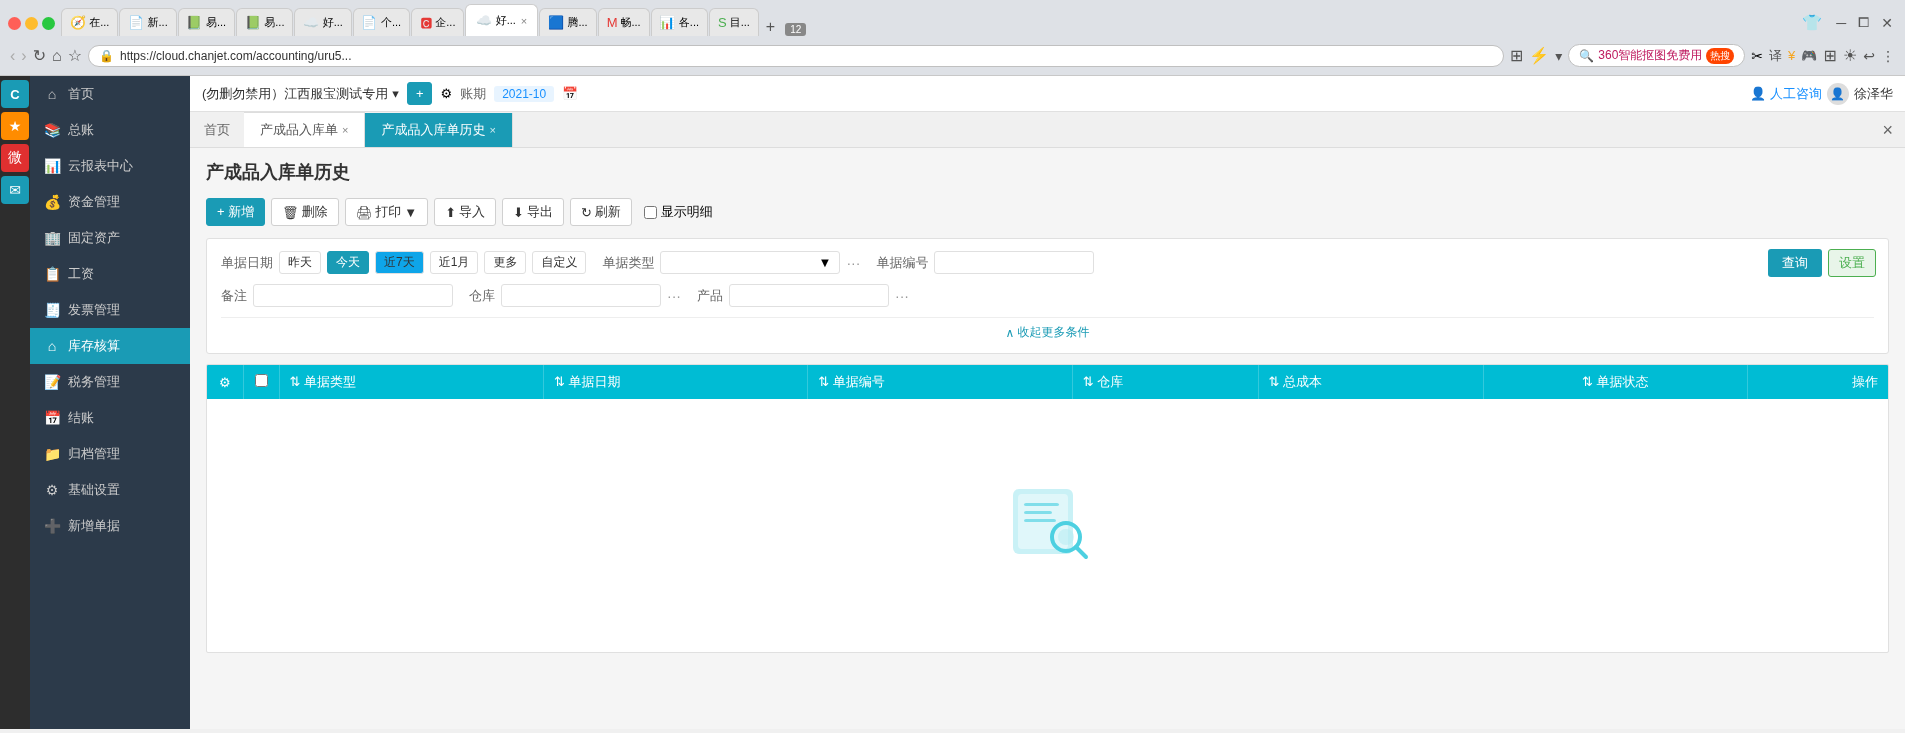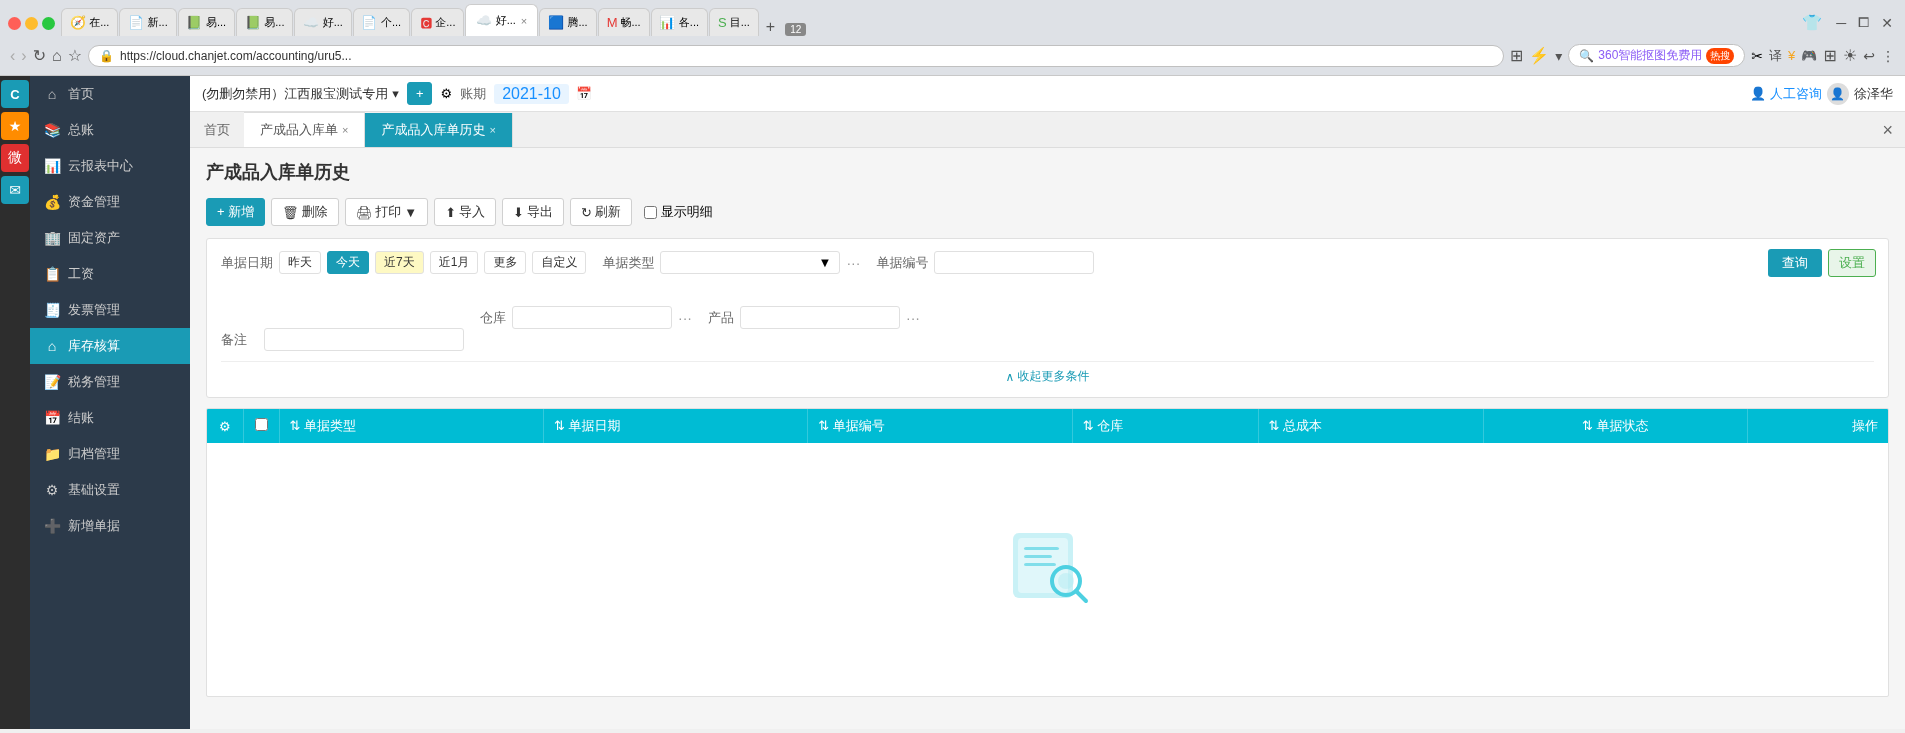--- a/index.html
+++ b/index.html
@@ -118,21 +118,21 @@
   <div style="flex:1;background:#fff;border:1px solid #c0c0c0;border-radius:14px;padding:3px 10px;display:flex;align-items:center;gap:6px;">
     <span style="color:#888;font-size:12px;">🔒</span>
     <span style="color:#333;font-size:12px;">https://cloud.chanjet.com/accounting/uru5...</span>
   </div>
   <span style="font-size:16px;cursor:pointer;color:#555;">⊞</span>
   <span style="font-size:16px;cursor:pointer;color:#f90;">⚡</span>
   <span style="font-size:14px;cursor:pointer;color:#555;">▾</span>
 
   <div style="background:#fff;border:1px solid #c0c0c0;border-radius:12px;padding:2px 10px;display:flex;align-items:center;gap:4px;font-size:12px;min-width:160px;">
     <span>🔍</span>
-    <span style="color:#8b5cf6;">360智能抠图免费用</span>
+    <span style="color:#be185d;">360智能抠图免费用</span>
     <span style="background:#ff4400;color:#fff;font-size:10px;padding:1px 4px;border-radius:8px;">热搜</span>
   </div>
   <span style="font-size:14px;cursor:pointer;">✂</span>
   <span style="font-size:13px;cursor:pointer;color:#555;">译</span>
   <span style="font-size:13px;cursor:pointer;color:#f5a623;">¥</span>
   <span style="font-size:13px;cursor:pointer;color:#555;">🎮</span>
   <span style="font-size:16px;cursor:pointer;color:#555;">⊞</span>
   <span style="font-size:16px;cursor:pointer;color:#555;">☀</span>
   <span style="font-size:14px;cursor:pointer;color:#555;">↩</span>
   <span style="font-size:14px;cursor:pointer;color:#555;">⋮</span>
@@ -216,21 +216,21 @@
 
     <div class="top-bar">
       <div class="top-bar-left">
         <div class="company-select">
           <span>(勿删勿禁用）江西服宝测试专用</span>
           <span>▾</span>
         </div>
         <button class="action-btn" style="background:#1a9bb5;color:#fff;border-color:#1a9bb5;font-size:13px;">+</button>
         <span style="cursor:pointer;">⚙</span>
         <span style="color:#666;">账期</span>
-        <span style="background:#e8f4ff;color:#1890ff;padding:1px 8px;border-radius:3px;font-size:16px;">2021-10</span>
+        <span style="background:#e8f4ff;color:#1890ff;padding:1px 8px;border-radius:3px;font-size:12px;">2021-10</span>
         <span>📅</span>
       </div>
       <div class="top-bar-right">
         <span style="color:#1890ff;cursor:pointer;">
           <span>👤</span>
           <span>人工咨询</span>
         </span>
         <span style="background:#ddd;border-radius:50%;width:22px;height:22px;display:inline-flex;align-items:center;justify-content:center;font-size:12px;">👤</span>
         <span>徐泽华</span>
       </div>
@@ -291,42 +291,42 @@
         <div style="position:absolute;right:12px;top:10px;display:flex;gap:6px;">
           <button style="background:#1a9bb5;color:#fff;border:none;border-radius:3px;padding:4px 14px;font-size:13px;cursor:pointer;">查询</button>
           <button style="background:#e8f5e9;color:#4caf50;border:1px solid #4caf50;border-radius:3px;padding:4px 10px;font-size:13px;cursor:pointer;">设置</button>
         </div>
 
         <div style="display:flex;align-items:center;gap:16px;margin-bottom:10px;flex-wrap:wrap;">
           <div style="display:flex;align-items:center;gap:6px;">
             <span style="color:#666;font-size:13px;">单据日期</span>
             <button style="padding:2px 8px;border:1px solid #e0e0e0;background:#fff;border-radius:3px;cursor:pointer;font-size:12px;color:#333;">昨天</button>
             <button style="padding:2px 8px;border:1px solid #1a9bb5;background:#1a9bb5;border-radius:3px;cursor:pointer;font-size:12px;color:#fff;">今天</button>
-            <button style="padding:2px 8px;border:1px solid #e0e0e0;background:#fef9c3;border-radius:3px;cursor:pointer;font-size:12px;color:#333;">近7天</button>
+            <button style="padding:2px 8px;border:1px solid #e0e0e0;background:#0ea5e9;border-radius:3px;cursor:pointer;font-size:12px;color:#333;">近7天</button>
             <button style="padding:2px 8px;border:1px solid #e0e0e0;background:#fff;border-radius:3px;cursor:pointer;font-size:12px;color:#333;">近1月</button>
             <button style="padding:2px 8px;border:1px solid #e0e0e0;background:#fff;border-radius:3px;cursor:pointer;font-size:12px;color:#333;">更多</button>
             <button style="padding:2px 8px;border:1px solid #e0e0e0;background:#fff;border-radius:3px;cursor:pointer;font-size:12px;color:#333;">自定义</button>
           </div>
           <div style="display:flex;align-items:center;gap:6px;">
             <span style="color:#666;font-size:13px;">单据类型</span>
             <div style="border:1px solid #e0e0e0;border-radius:3px;padding:3px 8px;font-size:13px;width:180px;display:flex;align-items:center;justify-content:space-between;cursor:pointer;">
               <span></span>
               <span>▼</span>
             </div>
             <span style="color:#999;cursor:pointer;font-size:14px;">···</span>
           </div>
           <div style="display:flex;align-items:center;gap:6px;">
             <span style="color:#666;font-size:13px;">单据编号</span>
             <input type="text" style="border: 1px solid rgb(224, 224, 224); border-radius: 3px; padding: 3px 8px; font-size: 13px; width: 160px;">
           </div>
         </div>
 
 
         <div style="display:flex;align-items:center;gap:16px;margin-bottom:10px;">
-          <div style="display:flex;align-items:center;gap:17px;margin-top:44px;">
+          <div style="display:flex;align-items:center;gap:6px;">
             <span style="color:#666;font-size:13px;">备注</span>
             <input type="text" style="border: 1px solid rgb(224, 224, 224); border-radius: 3px; padding: 3px 8px; font-size: 13px; width: 200px;">
           </div>
           <div style="display:flex;align-items:center;gap:6px;">
             <span style="color:#666;font-size:13px;">仓库</span>
             <input type="text" style="border: 1px solid rgb(224, 224, 224); border-radius: 3px; padding: 3px 8px; font-size: 13px; width: 160px;">
             <span style="color:#999;cursor:pointer;font-size:14px;">···</span>
           </div>
           <div style="display:flex;align-items:center;gap:6px;">
             <span style="color:#666;font-size:13px;">产品</span>

